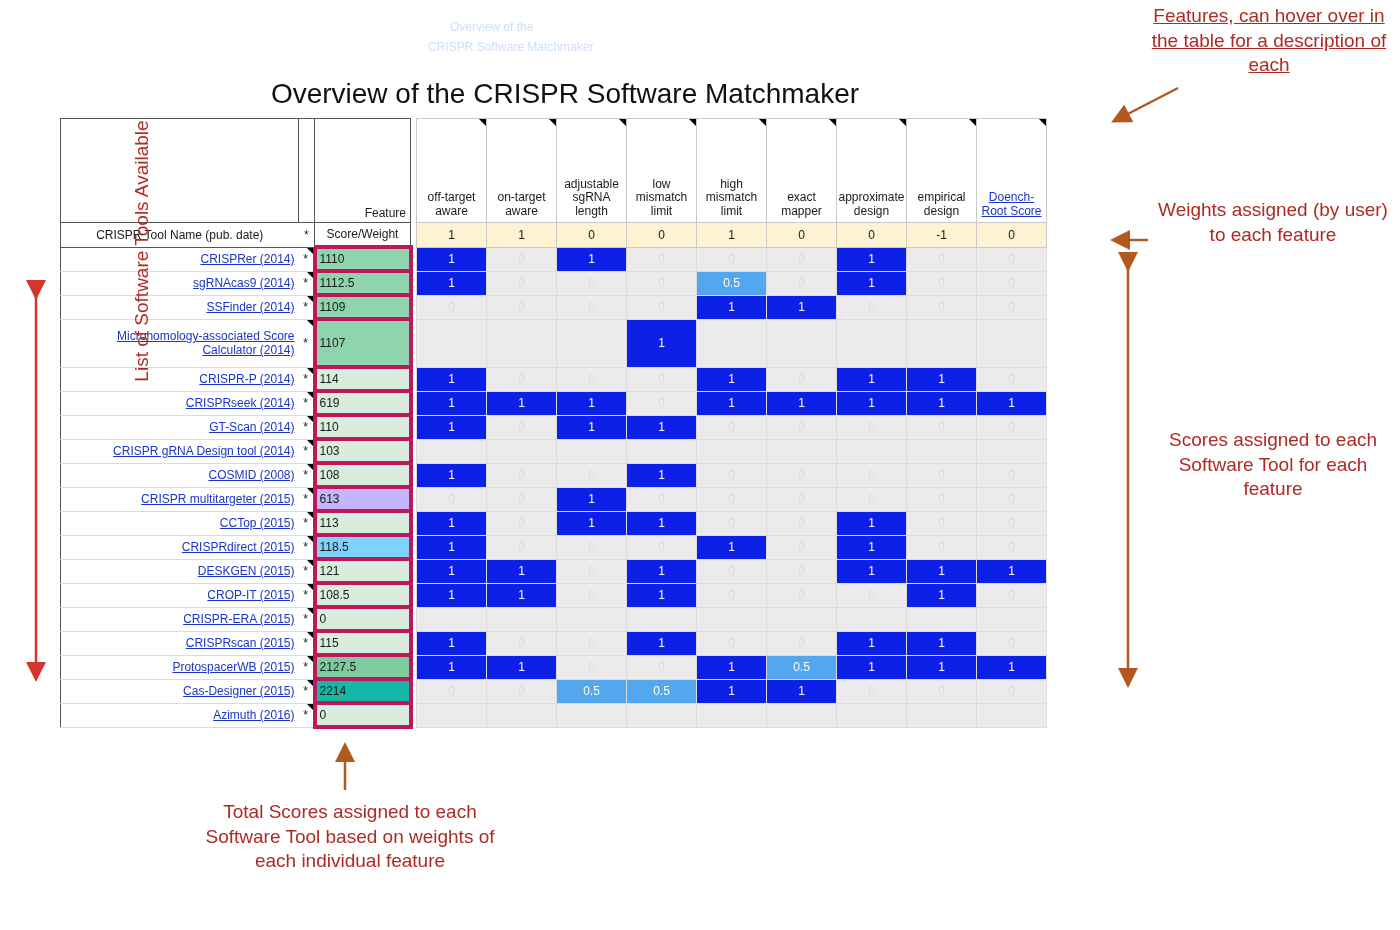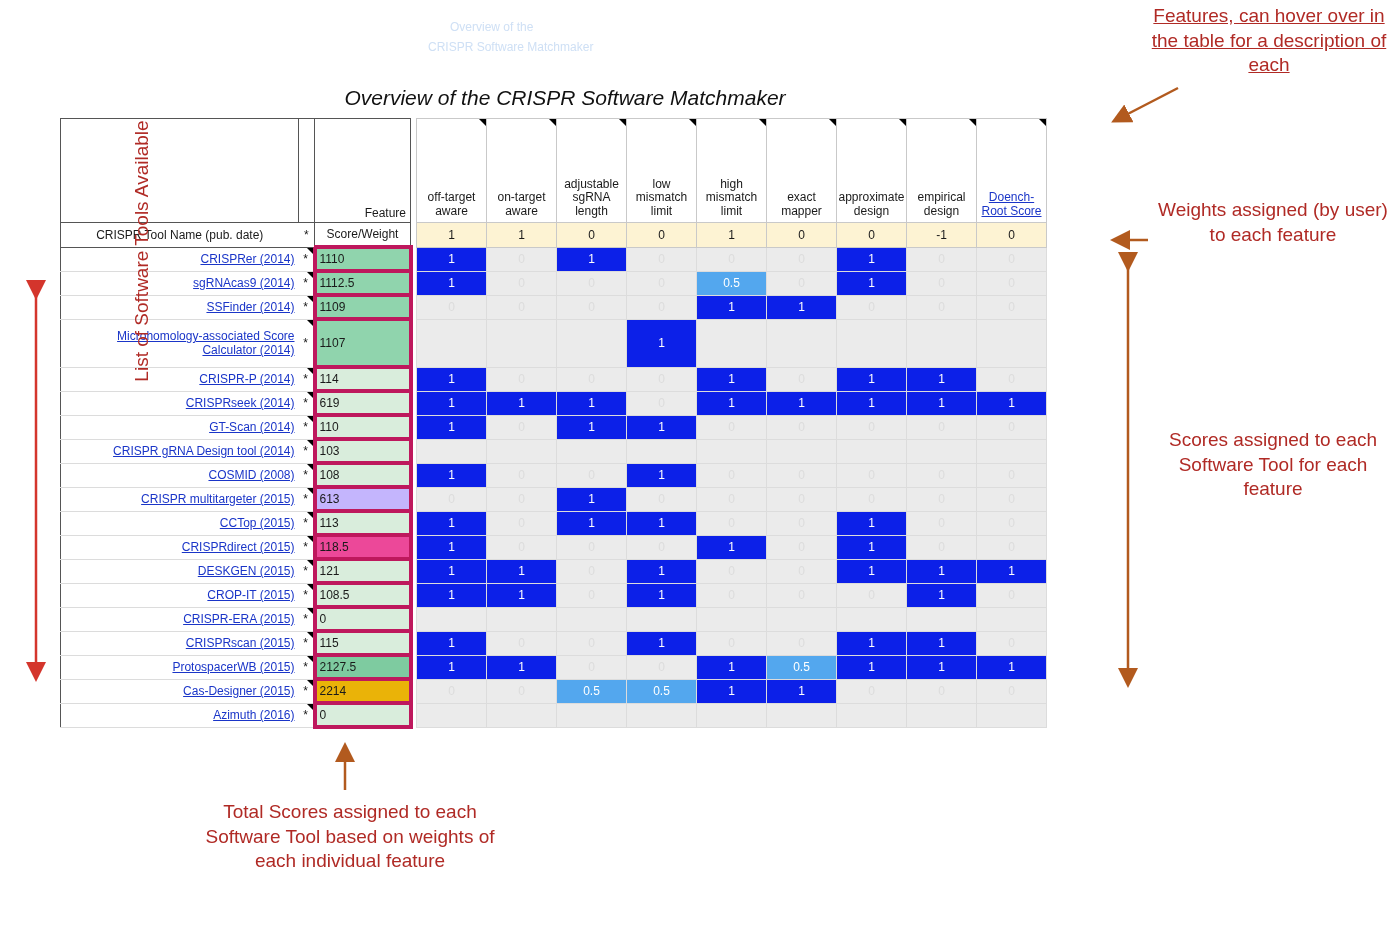--- a/index.html
+++ b/index.html
@@ -10,26 +10,25 @@
   body {
     width: 1400px;
     height: 930px;
     position: relative;
     font-family: "Liberation Sans", sans-serif;
     overflow: hidden;
   }
   .title {
     position: absolute;
     left: 0;
-    top: 86px;
+    top: 78px;
     width: 1130px;
     text-align: center;
-    font-size: 21px;
+    font-size: 28px;
     color: #111;
-    font-style: italic;
   }
   
   .sheet {
     position: absolute;
     left: 60px;
     top: 118px;
     font-size: 12px;
     color: #1a1a1a;
   }
   table.grid {
@@ -430,21 +429,21 @@
           <td class="cell v1">1</td>
           <td class="cell v0">0</td>
           <td class="cell v0">0</td>
           <td class="cell v1">1</td>
           <td class="cell v0">0</td>
           <td class="cell v0">0</td>
         </tr>
         <tr style="height:24px">
           <td class="tool-name"><span>CRISPRdirect (2015)</span></td>
           <td class="tool-star">*<span class="tri"></span></td>
-          <td class="tool-score" style="background:#ec4899">118.5</td>
+          <td class="tool-score" style="background:#7dd3fc">118.5</td>
           <td class="gapcell"></td>
           <td class="cell v1">1</td>
           <td class="cell v0">0</td>
           <td class="cell v0">0</td>
           <td class="cell v0">0</td>
           <td class="cell v1">1</td>
           <td class="cell v0">0</td>
           <td class="cell v1">1</td>
           <td class="cell v0">0</td>
           <td class="cell v0">0</td>
@@ -520,21 +519,21 @@
           <td class="cell v0">0</td>
           <td class="cell v1">1</td>
           <td class="cell vh">0.5</td>
           <td class="cell v1">1</td>
           <td class="cell v1">1</td>
           <td class="cell v1">1</td>
         </tr>
         <tr style="height:24px">
           <td class="tool-name"><span>Cas-Designer (2015)</span></td>
           <td class="tool-star">*<span class="tri"></span></td>
-          <td class="tool-score" style="background:#eab308">2214</td>
+          <td class="tool-score" style="background:#14b8a6">2214</td>
           <td class="gapcell"></td>
           <td class="cell v0">0</td>
           <td class="cell v0">0</td>
           <td class="cell vh">0.5</td>
           <td class="cell vh">0.5</td>
           <td class="cell v1">1</td>
           <td class="cell v1">1</td>
           <td class="cell v0">0</td>
           <td class="cell v0">0</td>
           <td class="cell v0">0</td>

